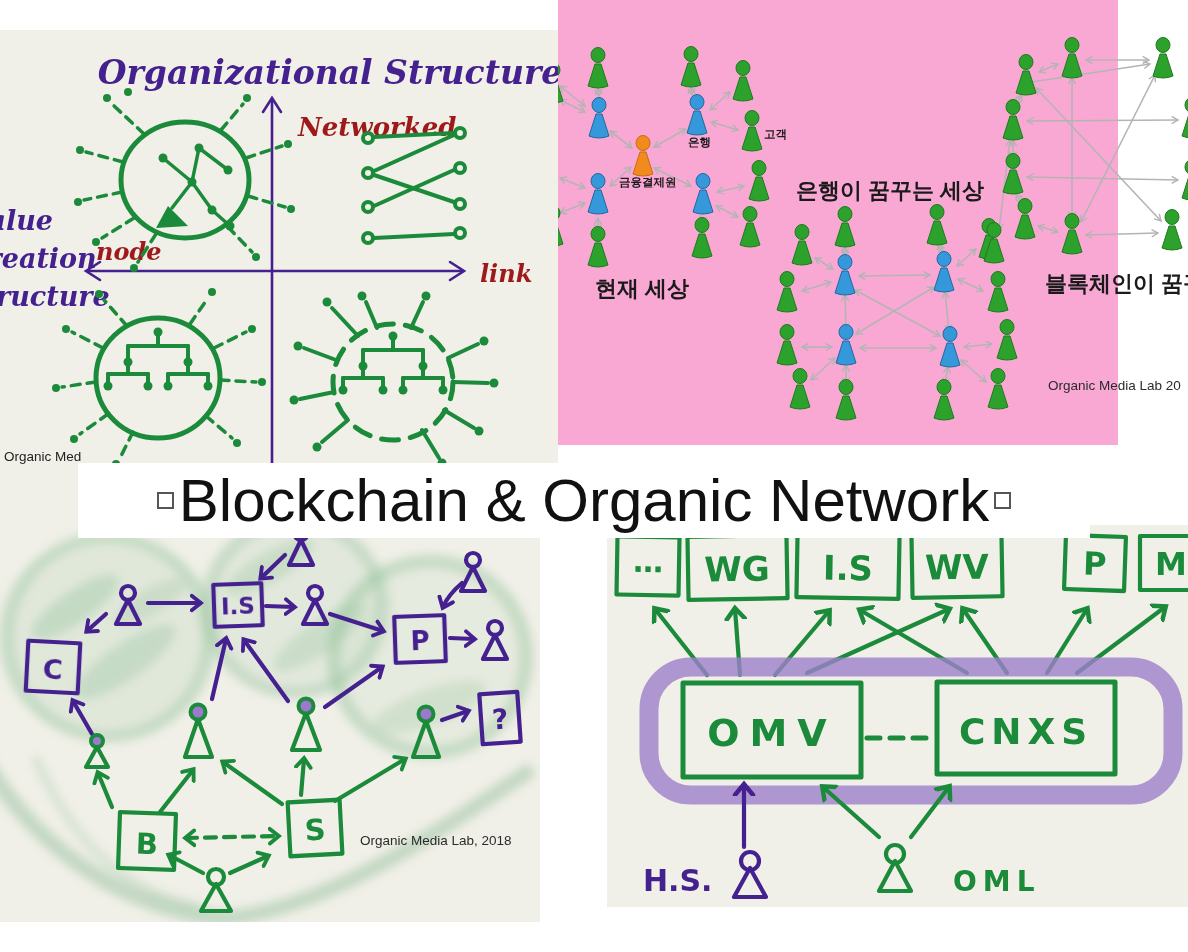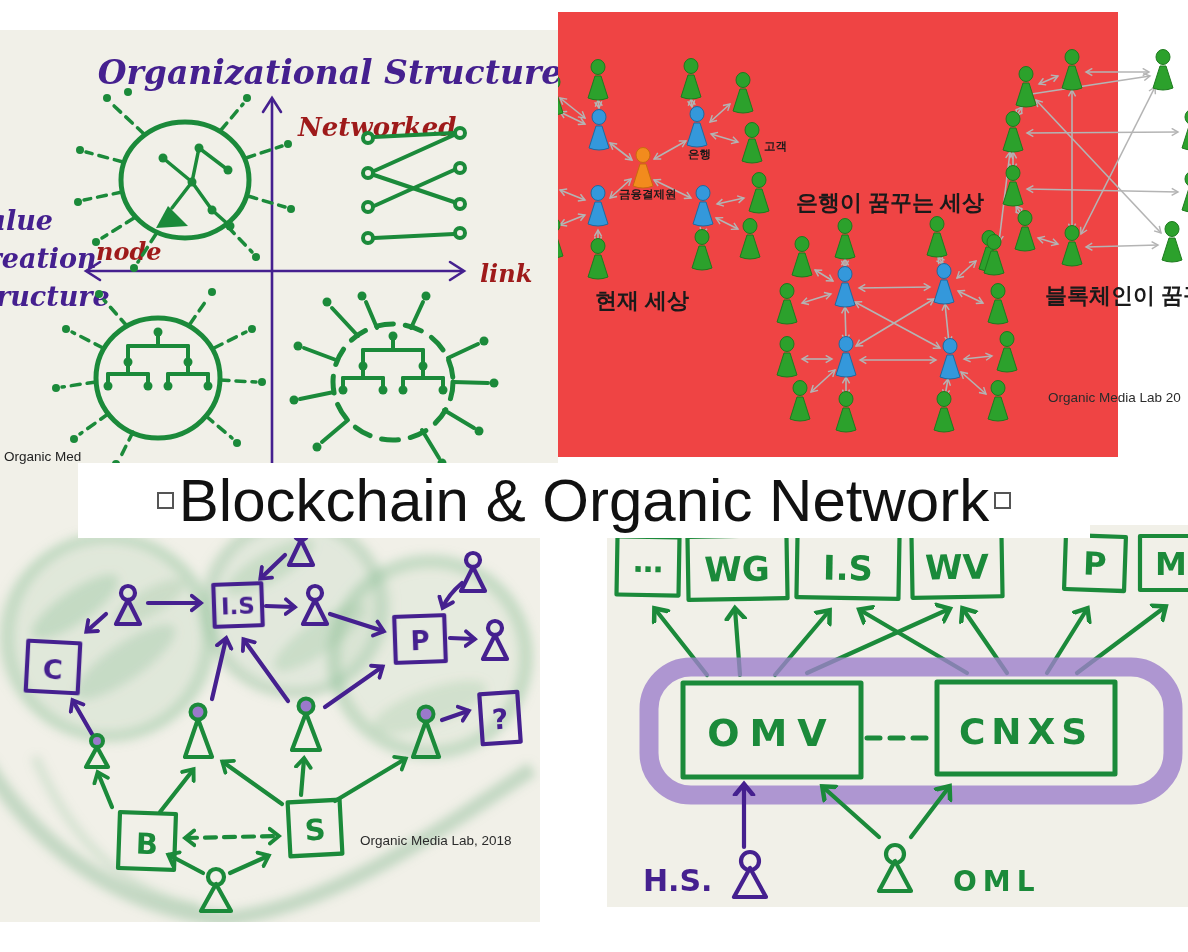--- a/index.html
+++ b/index.html
@@ -1,20 +1,20 @@
 <!DOCTYPE html>
 <html><head>
 <meta charset="utf-8">
 <style>
   html,body{margin:0;padding:0;background:#fff;}
   .stage{position:relative;width:1188px;height:952px;background:#fff;overflow:hidden;
          font-family:"Liberation Sans",sans-serif;}
   .panel{position:absolute;background:#f1f0e8;z-index:1;}
   #panel-org{left:0;top:30px;width:558px;height:477px;}
-  #panel-korean{left:558px;top:0;width:560px;height:445px;background:#ef4444;margin-top:12px;}
+  #panel-korean{left:558px;top:0;width:560px;height:445px;background:#f9a8d4;}
   #panel-sketch{left:0;top:507px;width:540px;height:415px;}
   #panel-omv{left:607px;top:525px;width:581px;height:382px;}
   .title-band{position:absolute;left:78px;top:463px;width:1012px;height:75px;background:#fff;
               z-index:3;display:flex;align-items:center;justify-content:center;}
   .title-band .big{font-size:60px;color:#111;white-space:nowrap;letter-spacing:0;}
   .glyph-box{display:inline-block;width:13px;height:13px;border:2px solid #555;margin:0 5px;}
   .credit-cut{position:absolute;left:4px;top:419px;font-size:13.5px;color:#222;z-index:2;}
   svg{display:block;}
   
   .ln-g{stroke:#1b8a3a;stroke-width:4.2;fill:none;stroke-linecap:round;stroke-linejoin:round;}

